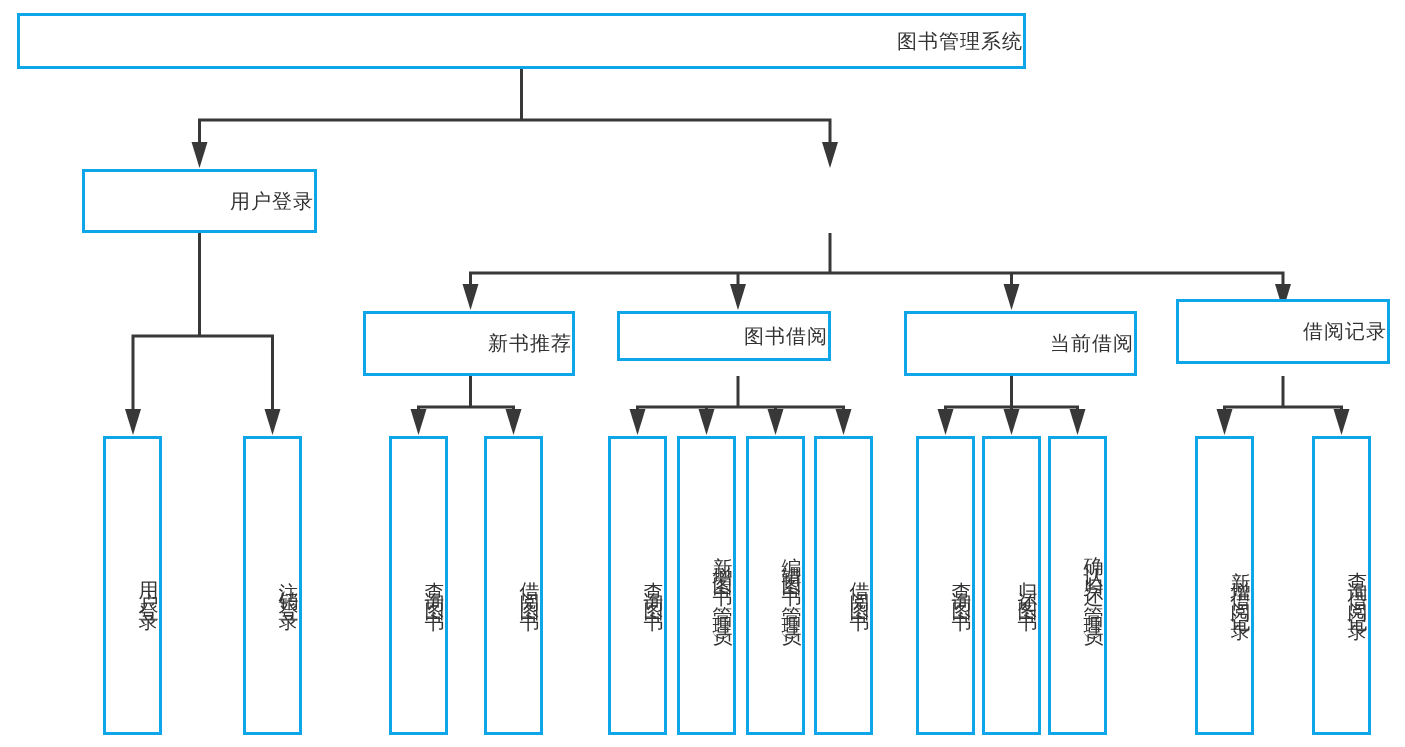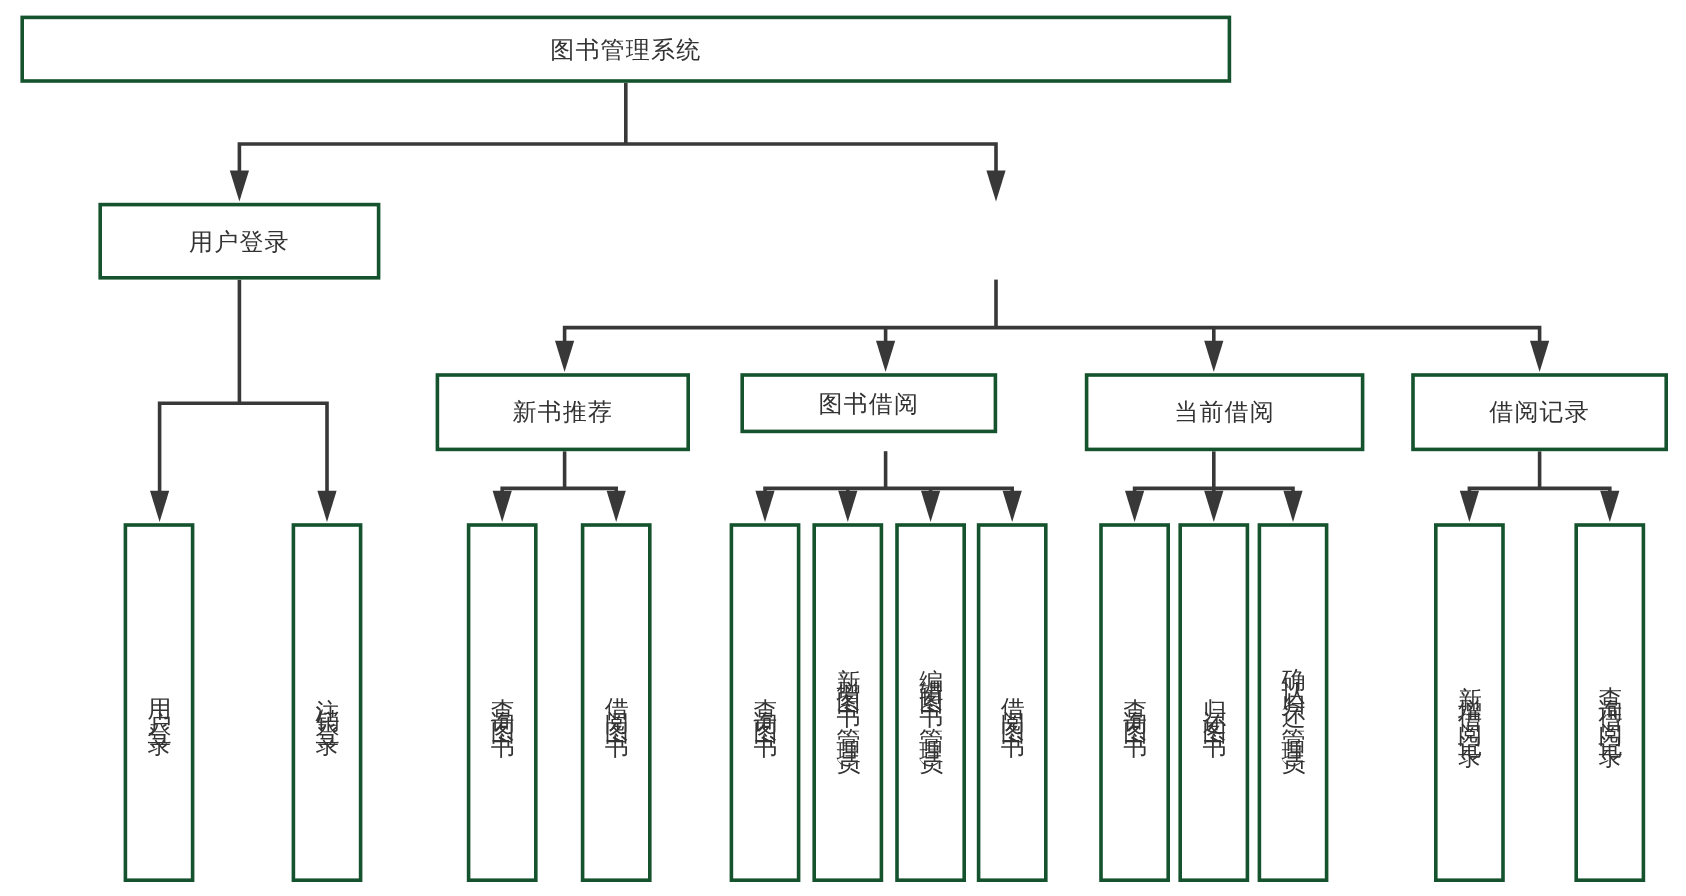--- a/index.html
+++ b/index.html
@@ -7,25 +7,25 @@
     position: relative;
     width: 1405px;
     height: 747px;
     background: #ffffff;
     overflow: hidden;
     font-family: "Liberation Sans", "DejaVu Sans", sans-serif;
   }
   .node {
     position: absolute;
     box-sizing: border-box;
-    border: 3px solid #14532d;
+    border: 3px solid #0ea5e9;
     background: #ffffff;
     display: flex;
     align-items: center;
-    justify-content: center;
+    justify-content: flex-end;
     color: #333333;
     font-size: 20px;
     letter-spacing: 1px;
     z-index: 2;
   }
   .node-v span {
     writing-mode: vertical-rl;
     text-orientation: mixed;
     letter-spacing: 10px;
     line-height: 1;
@@ -116,21 +116,21 @@
 
   <div class="node" style="left:363px; top:311px; width:212px; height:65px;">
     <span>新书推荐</span>
   </div>
   <div class="node" style="left:617px; top:311px; width:214px; height:50px;">
     <span>图书借阅</span>
   </div>
   <div class="node" style="left:904px; top:311px; width:233px; height:65px;">
     <span>当前借阅</span>
   </div>
-  <div class="node" style="left:1176px; top:311px; width:214px; height:65px;">
+  <div class="node" style="left:1176px; top:299px; width:214px; height:65px;">
     <span>借阅记录</span>
   </div>
 
   <div class="node node-v" style="left:103px; top:436px; width:59px; height:299px;">
     <span>用户登录</span>
   </div>
   <div class="node node-v" style="left:243px; top:436px; width:59px; height:299px;">
     <span>注销登录</span>
   </div>
 

